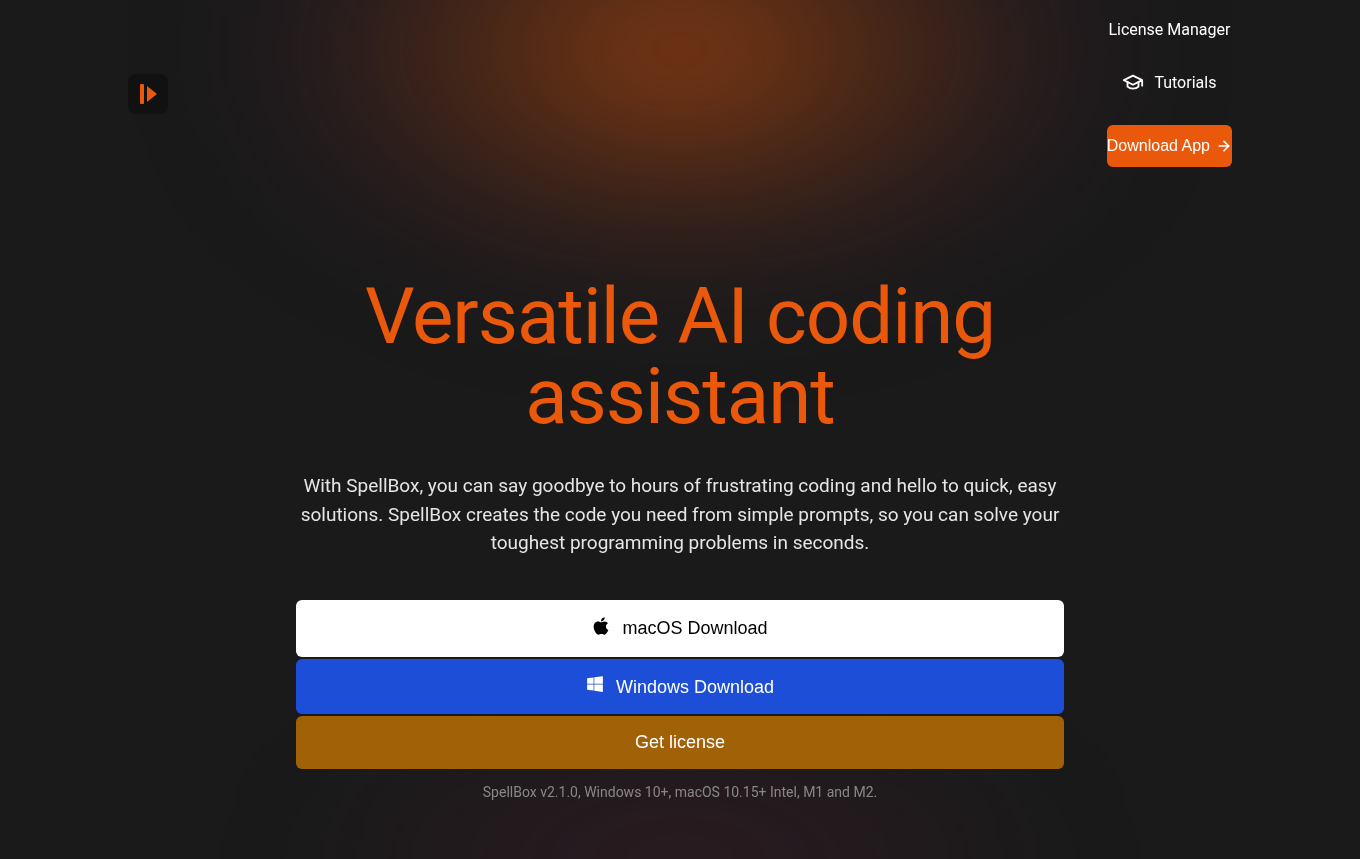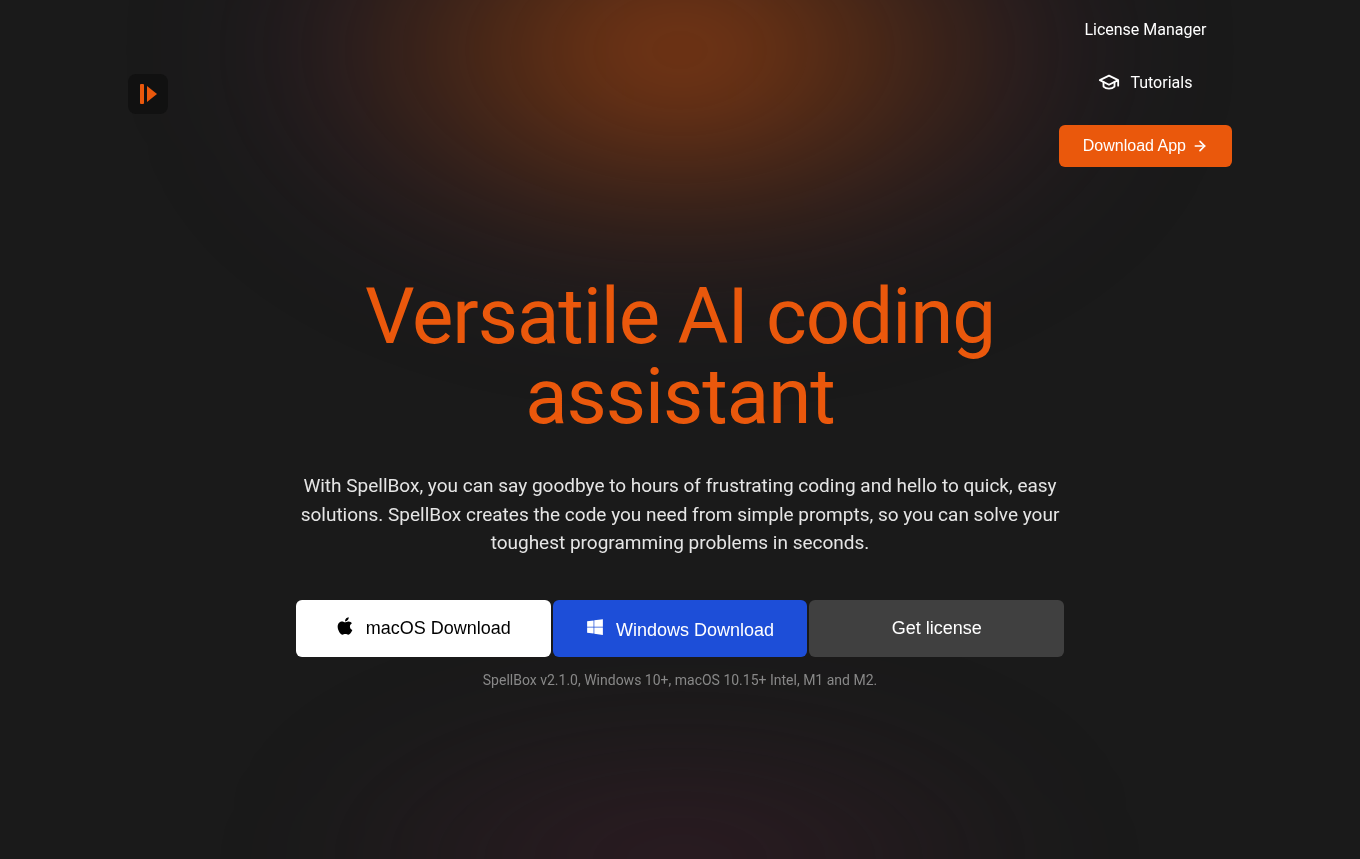--- a/index.html
+++ b/index.html
@@ -110,21 +110,21 @@
       height: 22px;
       display: inline-flex;
       align-items: center;
       justify-content: center;
     }
     
     .download-btn {
       background: #ea580c;
       color: #fff;
       border: none;
-      padding: 12px 24px;
+      padding: 12px 0;
       border-radius: 6px;
       font-size: 16px;
       font-weight: 500;
       cursor: pointer;
       display: flex;
       align-items: center;
       gap: 6px;
     }
     
     .arrow-icon {
@@ -152,20 +152,21 @@
     .hero-subtitle {
       font-size: 19px;
       line-height: 1.5;
       color: #e5e5e5;
       max-width: 760px;
       margin: 0 auto 42px;
     }
     
     .buttons {
       display: flex;
+      flex-direction: column;
       gap: 2px;
       max-width: 768px;
       margin: 0 auto;
     }
     
     .action-btn {
       width: 100%;
       padding: 16px;
       border-radius: 6px;
       border: none;
@@ -183,21 +184,21 @@
       color: #000;
     }
     
     .btn-blue {
       background: #1d4ed8;
       color: #fff;
       align-items: flex-end;
     }
     
     .btn-orange {
-      background: #404040;
+      background: #a16207;
       color: #fff;
     }
     
     .footer-text {
       text-align: center;
       color: #888;
       font-size: 14px;
       margin-top: 15px;
     }
     

